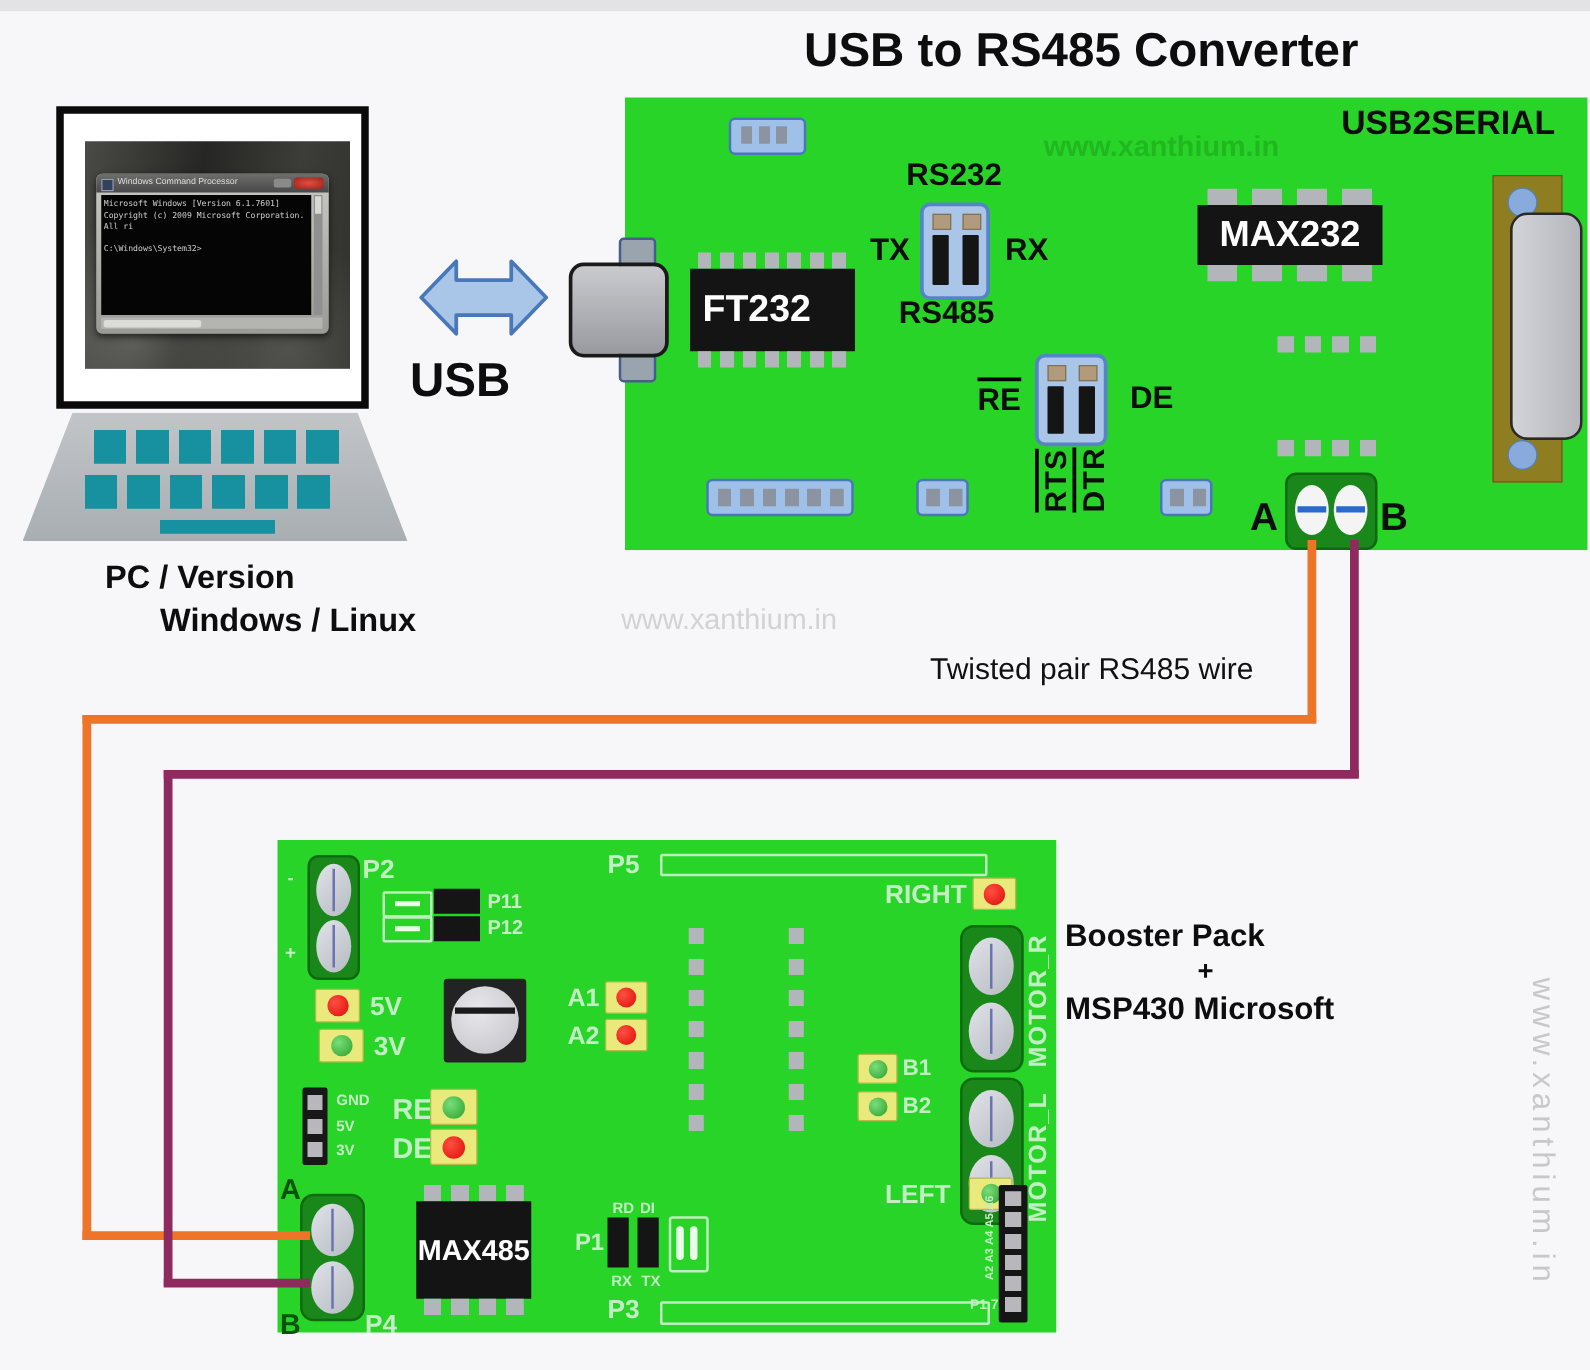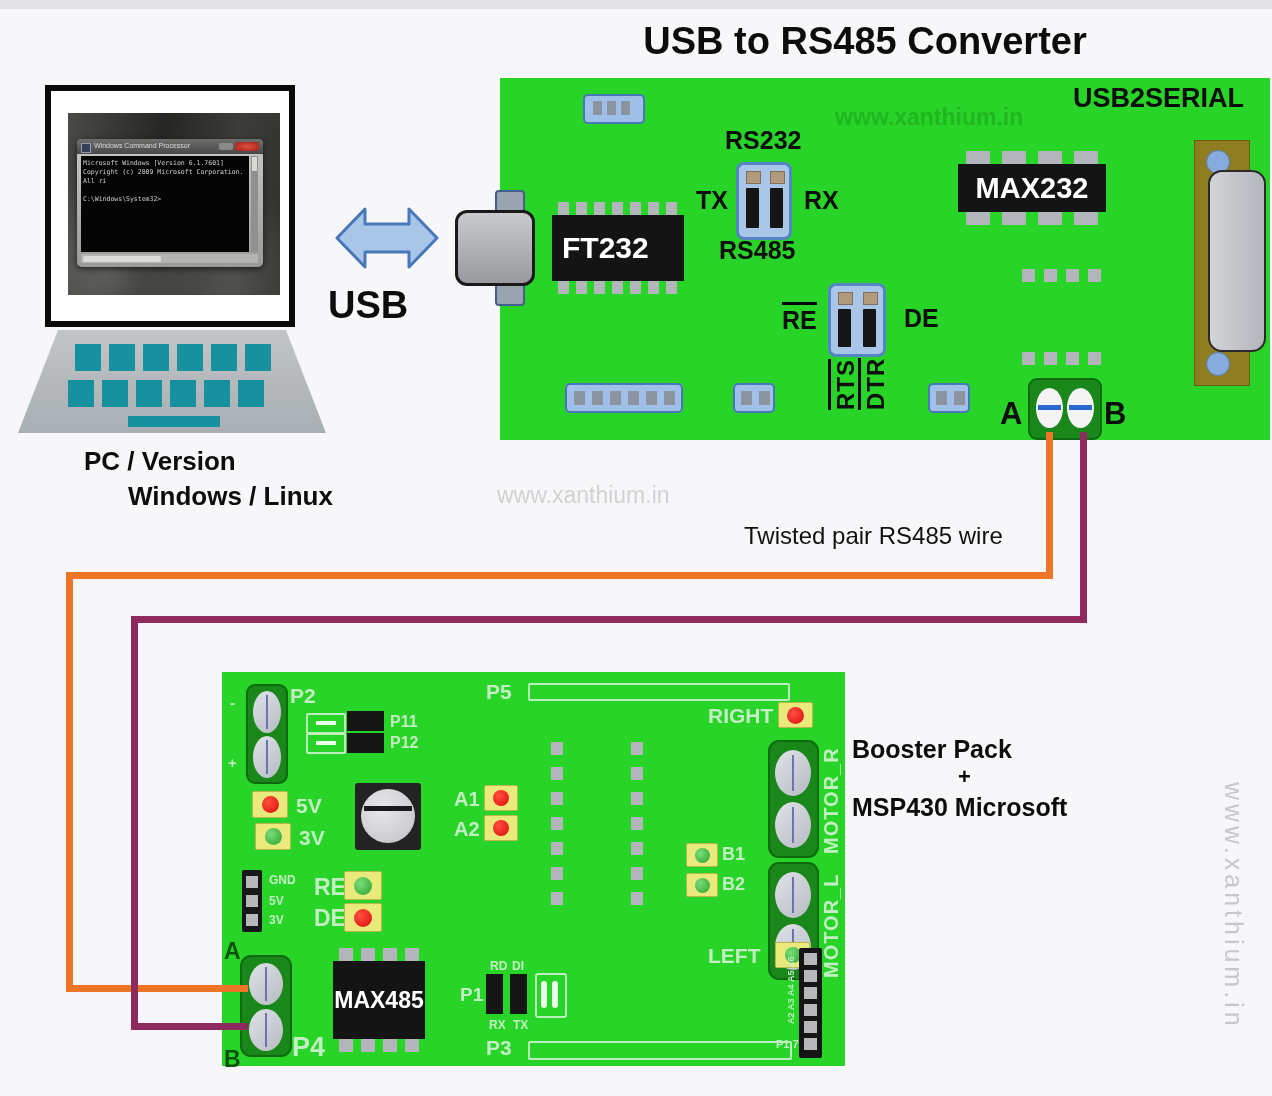--- a/index.html
+++ b/index.html
@@ -307,21 +307,21 @@
     <div class="dkg" style="left:2px;top:266px;font-size:23px;">A</div>
     <div class="term" style="left:18px;top:283px;width:48px;height:98px;border-radius:11px;">
       <span class="screw sgray" style="left:7px;top:6px;width:34px;height:42px;">
         <span class="vline" style="left:16px;top:4px;width:2px;height:34px;"></span>
         </span>
       <span class="screw sgray" style="left:7px;top:52px;width:34px;height:42px;">
         <span class="vline" style="left:16px;top:4px;width:2px;height:34px;"></span>
         </span>
     </div>
     <div class="dkg" style="left:2px;top:374px;font-size:23px;">B</div>
-    <div class="lbl" style="left:70px;top:360px;font-size:27px;">P4</div>
+    <div class="lbl" style="left:70px;top:376px;font-size:21px;">P4</div>
 
     <div class="pins" style="left:117px;top:276px;width:80px;height:13px;
                 background:repeating-linear-gradient(90deg,#b2b6ba 0 14px,transparent 14px 22px);"></div>
     <div class="chip" style="left:111px;top:289px;width:92px;height:78px;font-size:23px;">
       <span>MAX485</span>
     </div>
     <div class="pins" style="left:117px;top:367px;width:80px;height:13px;
                 background:repeating-linear-gradient(90deg,#b2b6ba 0 14px,transparent 14px 22px);"></div>
 
     <div class="lbl" style="left:238px;top:312px;font-size:19px;">P1</div>

